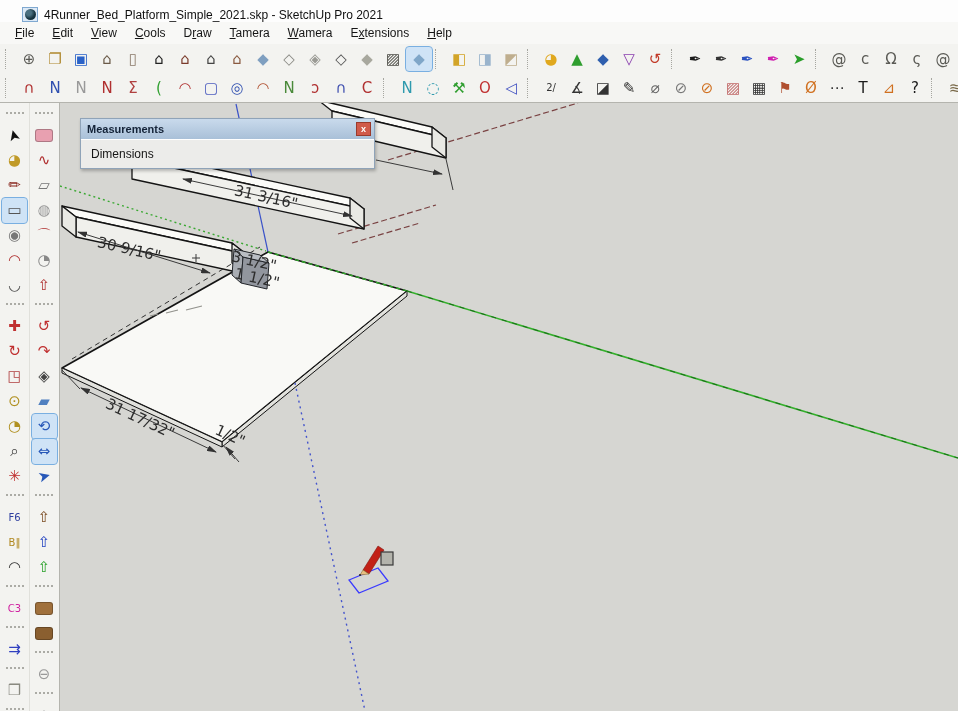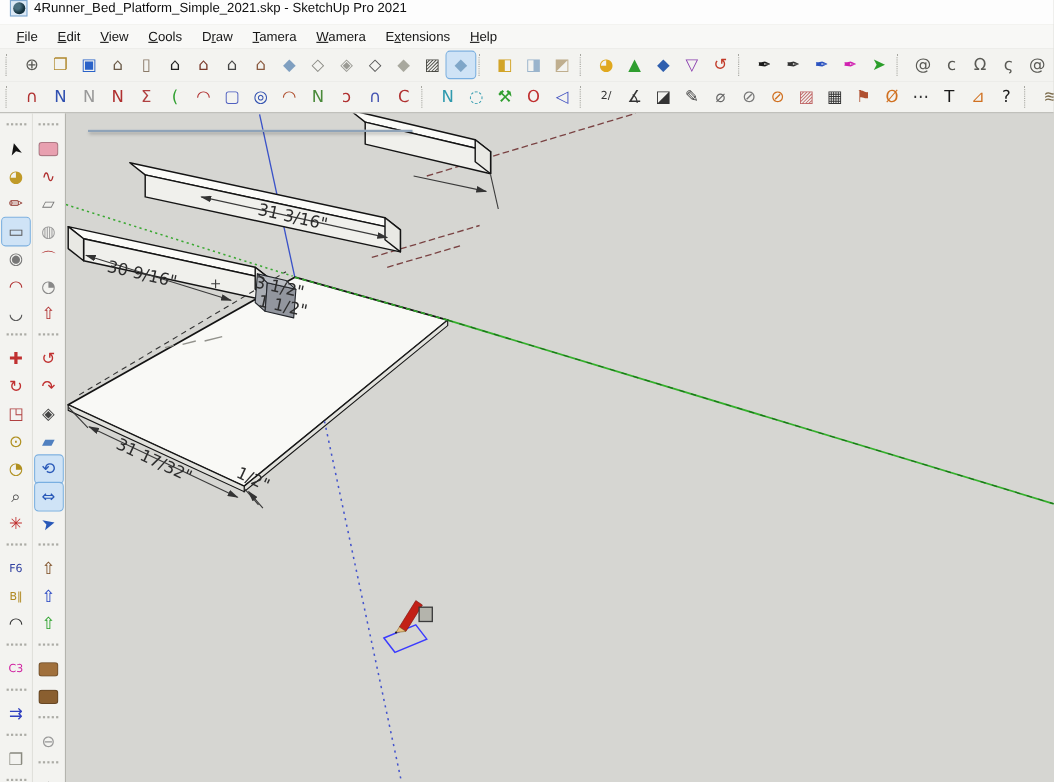--- a/index.html
+++ b/index.html
@@ -1,20 +1,20 @@
 <!DOCTYPE html>
 <html><head>
 <meta charset="utf-8">
 <style>
   html,body{margin:0;padding:0}
   body{width:958px;height:711px;position:relative;overflow:hidden;
        font-family:"Liberation Sans",sans-serif;background:#d6d6d2}
   
   .titlebar{position:absolute;top:0;left:0;width:958px;height:22px;background:#fdfdfd;
-            display:flex;align-items:flex-start;gap:6px;padding-left:9px;box-sizing:border-box;z-index:5}
+            display:flex;align-items:flex-end;gap:6px;padding-left:22px;box-sizing:border-box;z-index:5}
   .app-icon{width:16px;height:15px;border:1px solid #7fa8d0;background:#dce9f6;
             display:flex;align-items:center;justify-content:center;box-sizing:border-box}
   .app-icon i{width:11px;height:11px;border-radius:50%;
               background:radial-gradient(circle at 35% 35%, #4a7080 0 25%, #15323e 60%);display:block}
   .title-text{font-size:12px;color:#101010;white-space:nowrap}
   .menubar{position:absolute;top:22px;left:0;width:958px;height:22px;background:#f8f8f6;
            display:flex;align-items:center;padding-left:6px;box-sizing:border-box;font-size:12px;z-index:5}
   .mi{padding:3px 9px;color:#151515;cursor:default}
   .mi .u{text-decoration:underline}
   .toolbar{position:absolute;left:0;width:958px;background:#f3f3f0;display:flex;align-items:center;
@@ -510,13 +510,20 @@
         <span class="g" style="color: rgb(153, 153, 153);">⊖</span>
       </div>
       <div class="lb-sep"></div>
       <div class="tb-btn">
         <span class="g" style="color: rgb(42, 42, 42);">▲</span>
       </div>
     </div>
 </div>
 
 <div class="dialog">
+  <div class="dialog-title">
+    <span>Measurements</span>
+    <span class="dialog-close">x</span>
+  </div>
+  <div class="dialog-body">
+    <span>Dimensions</span>
+  </div>
 </div>
 
 </body></html>

